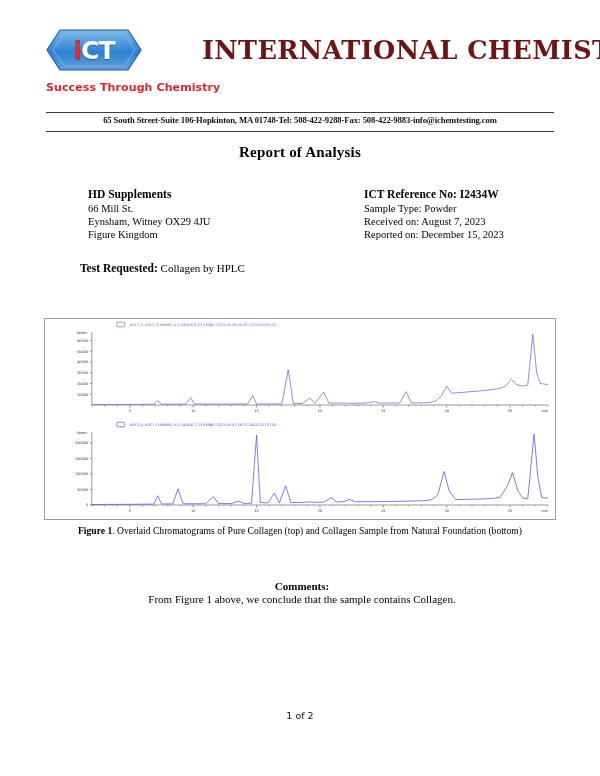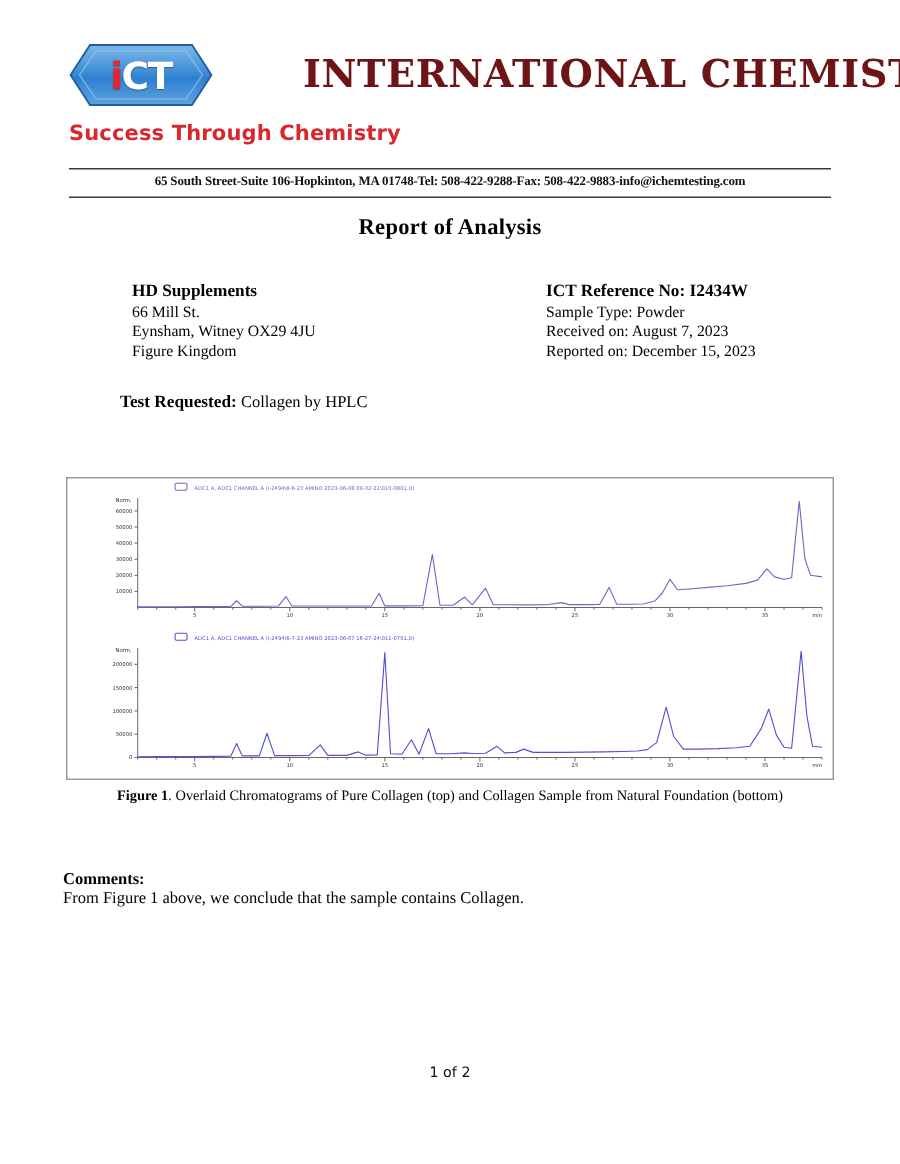--- a/index.html
+++ b/index.html
@@ -28,21 +28,21 @@
   .logo-text {
     position: relative; z-index: 2;
     font-family: "DejaVu Sans", sans-serif;
     font-weight: bold; font-size: 25px; letter-spacing: -1px;
     color: #ffffff;
     text-shadow: 0 1px 1px rgba(0,0,0,.35);
   }
   .logo-text .i { color: #e8252a; }
   .tagline {
     margin-top: 9px; font-family: "DejaVu Sans", sans-serif;
-    font-size: 14px; font-weight: bold; color: #d9272e;
+    font-size: 11px; font-weight: bold; color: #d9272e;
     letter-spacing: .1px; white-space: nowrap;
   }
   .company-name {
     flex: 1; margin-top: 7px;
     font-family: "DejaVu Serif", serif;
     font-weight: bold; font-size: 25.5px; letter-spacing: .4px;
     color: #6d1417; white-space: nowrap;
   }
 
   .rule {
@@ -91,21 +91,21 @@
   .chart.top { border-bottom: 0; }
   .chart svg { display: block; width: 100%; height: 100%; }
 
   .fig-caption {
     position: absolute; left: 44px; top: 524px; width: 512px;
     text-align: center; font-size: 9.6px; line-height: 13px;
   }
   .fig-caption b { font-weight: bold; }
 
   
-  .comments { position: absolute; left: 42px; top: 580px; width: 520px; }
+  .comments { position: absolute; left: 42px; top: 580px; width: 520px; text-align: center; }
   .comments-h { font-weight: bold; font-size: 11px; }
   .comments-b { font-size: 11px; margin-top: 1px; }
 
   
   .footer {
     position: absolute; left: 0; top: 710px; width: 600px;
     text-align: center;
     font-family: "DejaVu Sans", sans-serif; font-size: 9.5px; color: #111;
   }
 </style>

